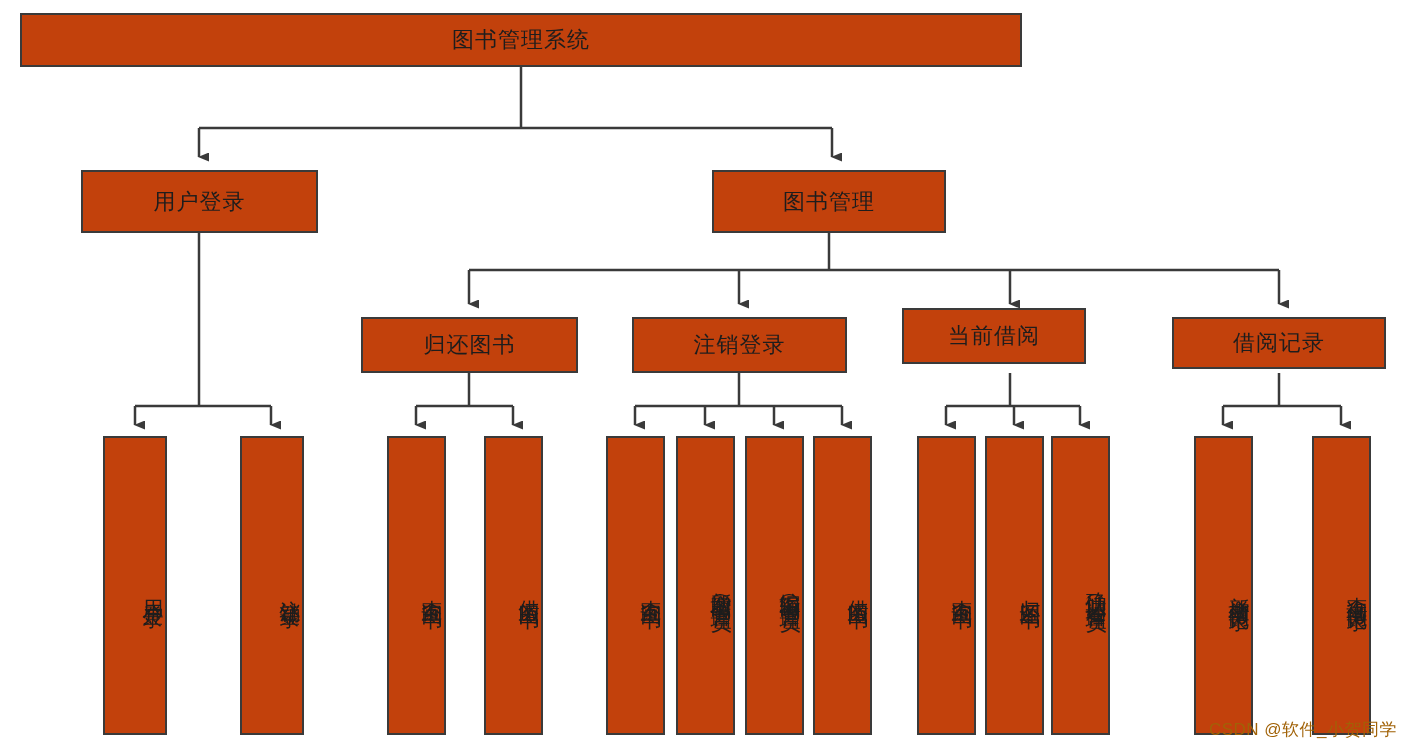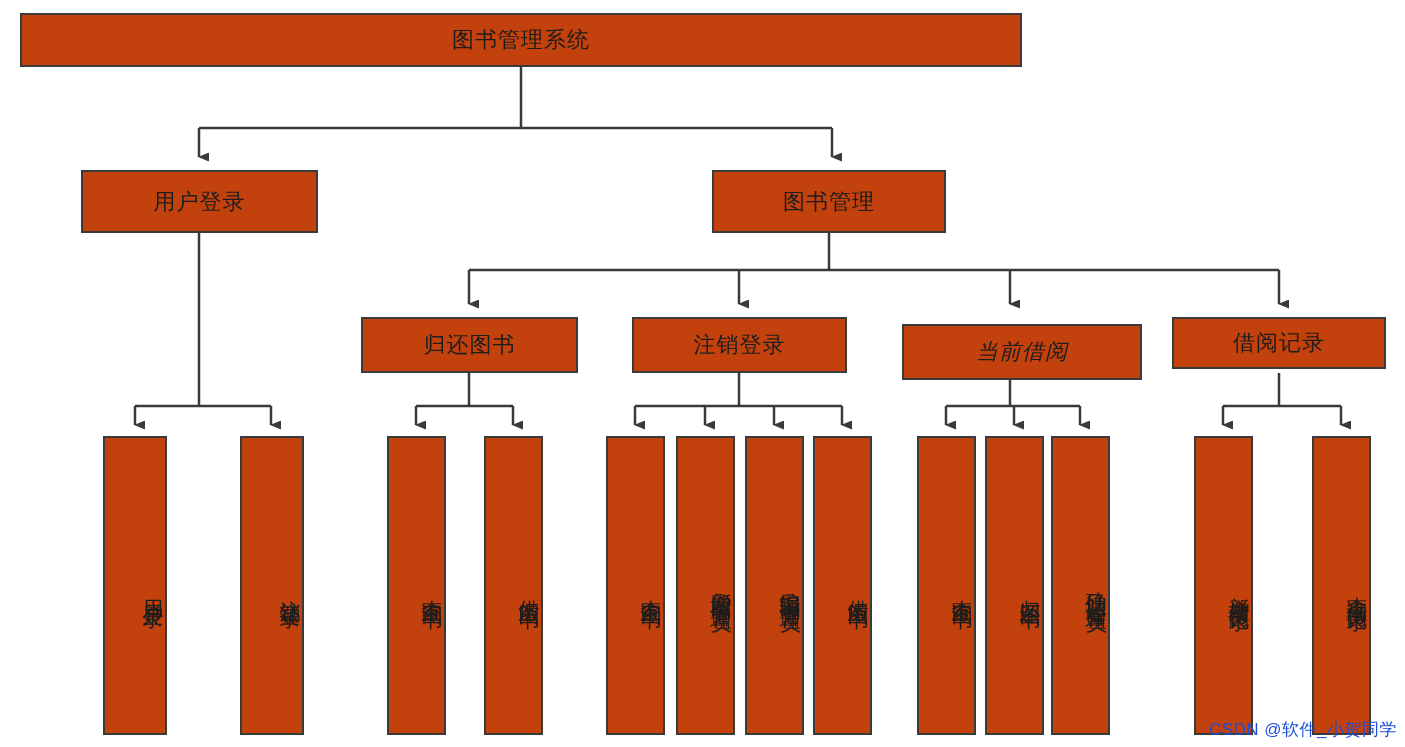--- a/index.html
+++ b/index.html
@@ -56,21 +56,21 @@
     white-space: nowrap;
   }
   .node .hlabel {
     white-space: nowrap;
   }
   .watermark {
     position: absolute;
     right: 8px;
     bottom: 6px;
     font-size: 17px;
-    color: #1d4ed8;
+    color: #a16207;
     white-space: nowrap;
     letter-spacing: 0.5px;
   }
 </style>
 </head>
 <body>
 
 <div id="canvas">
 
   <svg class="edges" viewBox="0 0 1405 747" xmlns="http://www.w3.org/2000/svg">
@@ -133,21 +133,21 @@
   <div class="node horiz" style="left:712px; top:170px; width:234px; height:63px;">
     <span class="hlabel">图书管理</span>
   </div>
 
   <div class="node horiz" style="left:361px; top:317px; width:217px; height:56px;">
     <span class="hlabel">归还图书</span>
   </div>
   <div class="node horiz" style="left:632px; top:317px; width:215px; height:56px;">
     <span class="hlabel">注销登录</span>
   </div>
-  <div class="node horiz" style="left:902px; top:324px; width:240px; height:56px;font-style:italic;">
+  <div class="node horiz" style="left:902px; top:308px; width:184px; height:56px;">
     <span class="hlabel">当前借阅</span>
   </div>
   <div class="node horiz" style="left:1172px; top:317px; width:214px; height:52px;">
     <span class="hlabel">借阅记录</span>
   </div>
 
   <div class="node vert" style="left:103px; top:436px; width:64px; height:299px;">
     <span class="vlabel">用户登录</span>
   </div>
   <div class="node vert" style="left:240px; top:436px; width:64px; height:299px;">

